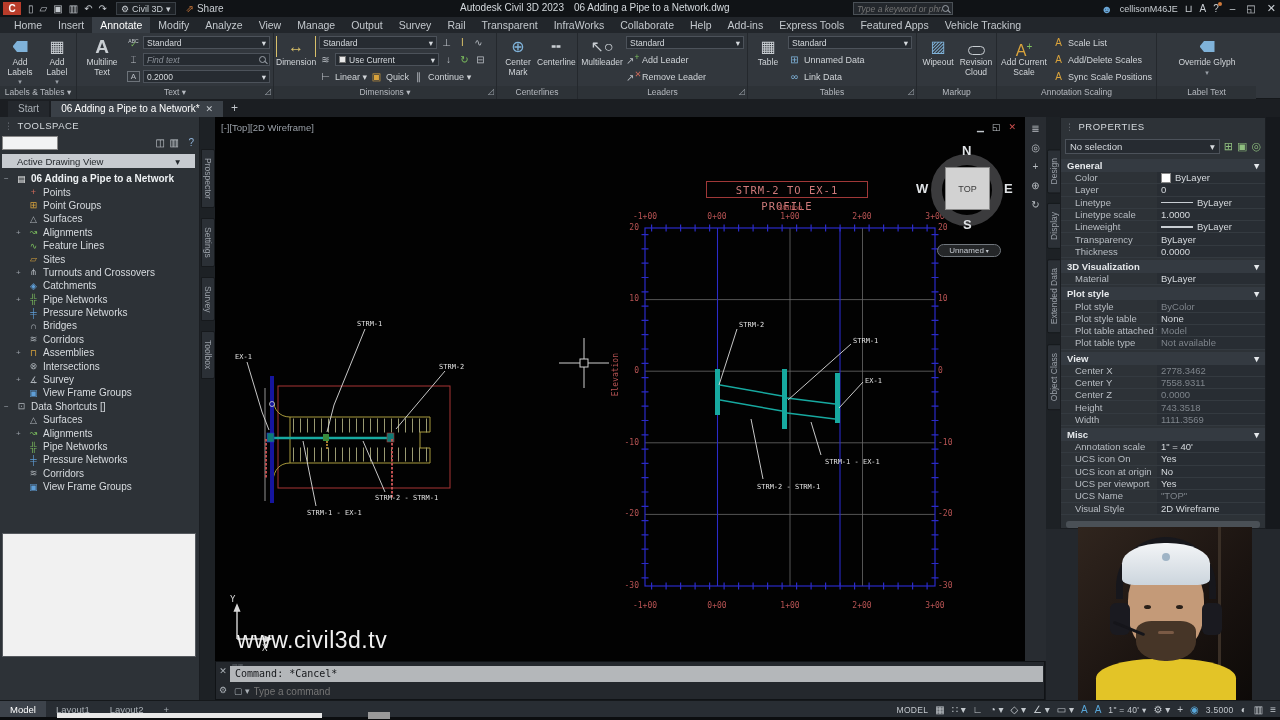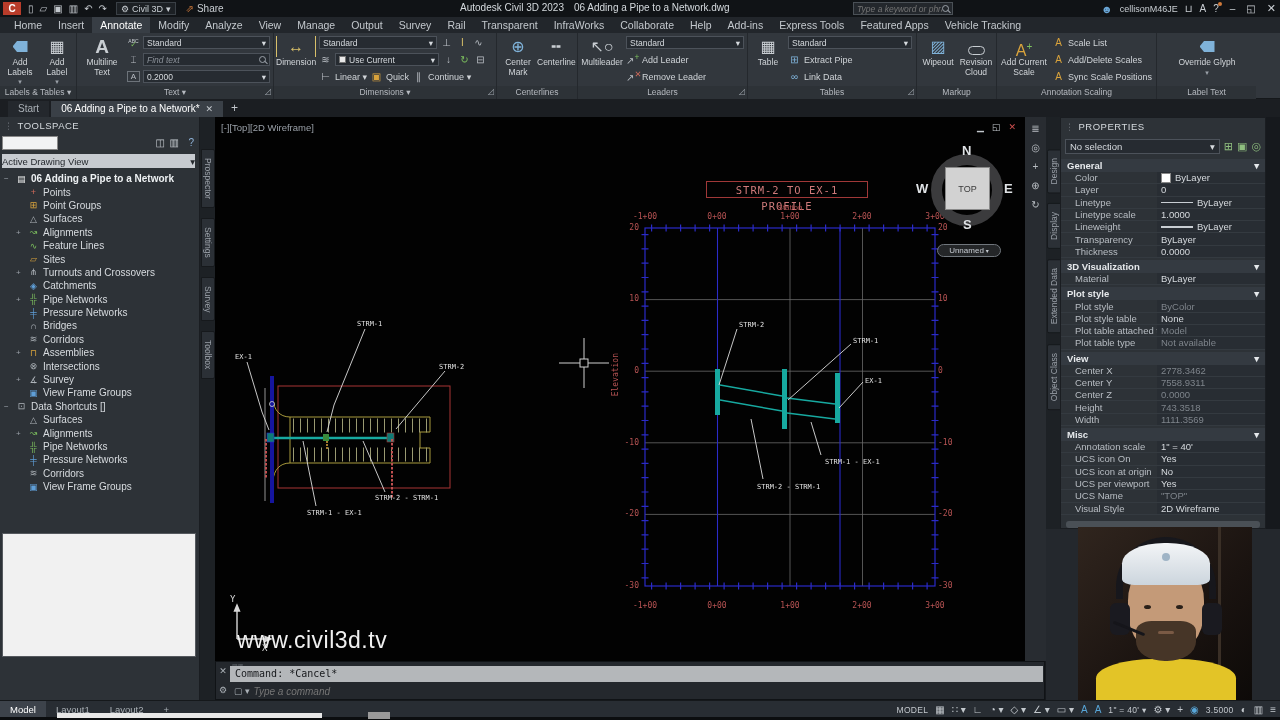--- a/index.html
+++ b/index.html
@@ -48,21 +48,21 @@
   .dtab.active{background:#3a4047;color:#fff}
   .dtab .x{margin-left:6px;font-size:9px;color:#c3c8cd}
   .dplus{height:16px;line-height:15px;padding:0 6px;color:#c3c8cd;font-size:12px}
   
   .ts{position:absolute;left:0;top:117px;width:200px;height:583px;background:#2d3237;border-right:1px solid #1a1d21}
   .ts-h{height:17px;display:flex;align-items:center;font-size:9.5px;color:#d5dade;letter-spacing:.5px;padding-left:4px;gap:4px;background:#2d3237}
   .grip{color:#6d737a;font-size:9px}
   .ts-tools{position:absolute;left:0;top:19px;width:100%;height:16px}
   .ts-filter{position:absolute;left:2px;top:0;width:56px;height:14px;background:#f2f3f4;border:1px solid #888}
   .ts-tools .ic{position:absolute;top:1px;font-size:10px;color:#c3c8cd}
-  .ts-dd{position:absolute;left:2px;top:37px;width:193px;height:14px;background:#c7cbd0;color:#24282d;font-size:9.5px;display:flex;align-items:center;justify-content:space-between;padding:0 0}
+  .ts-dd{position:absolute;left:2px;top:37px;width:193px;height:14px;background:#c7cbd0;color:#24282d;font-size:9.5px;display:flex;align-items:center;justify-content:space-between;padding:0 15px}
   .tree{position:absolute;left:2px;top:55px;width:193px}
   .trow{height:13.4px;display:flex;align-items:center;font-size:10px;color:#d7dbdf;white-space:nowrap;overflow:hidden}
   .trow.lv0{padding-left:2px}.trow.lv1{padding-left:14px}
   .trow.root .tlabel{font-weight:bold;color:#eef1f3}
   .texp{width:11px;font-size:8px;color:#9aa0a8}
   .tico{width:13px;font-size:9px;text-align:center;margin-right:3px}
   .c-white{color:#e8e8e8}.c-gray{color:#aeb4ba}.c-red{color:#d06a5a}.c-green{color:#7cbf5e}.c-blue{color:#5f9fd8}.c-orange{color:#d9a33c}
   .ts-preview{position:absolute;left:2px;top:416px;width:194px;height:124px;background:#f1f1f1;border:1px solid #55595e}
   .vstrip{position:absolute;width:15px;background:#1d2125;display:flex;flex-direction:column;gap:10px;padding-top:32px;align-items:center}
   .vtab{writing-mode:vertical-rl;font-size:8.5px;color:#9aa0a8;background:#2b3036;border:1px solid #16191c;padding:8px 1px;border-radius:0 2px 2px 0}
@@ -124,21 +124,21 @@
   .wc-neck{left:74px;top:122px;width:28px;height:18px;background:#b98d6c;z-index:1}
   .wc-shirt{left:18px;top:132px;width:140px;height:46px;background:#e3c427;border-radius:42% 42% 0 0;z-index:2}
   .wc-mic{left:34px;top:100px;width:34px;height:3px;background:#15151a;transform:rotate(22deg);border-radius:2px;z-index:5}
   
   .cmd{position:absolute;left:215px;top:661px;width:830px;height:39px;background:#24282d;border:1px solid #101316}
   .cmd-rail{position:absolute;left:0;top:0;width:14px;height:100%;display:flex;flex-direction:column;justify-content:space-around;align-items:center;color:#aab0b6;font-size:9px}
   .cmd-hist{position:absolute;left:14px;top:4px;right:1px;height:16px;background:#b4b7ba;color:#17191c;font-family:"DejaVu Sans Mono",monospace;font-size:10px;padding:2px 5px}
   .cmd-grip{position:absolute;left:16px;top:0;font-size:6px;color:#6d737a}
   .cmd-in{position:absolute;left:14px;top:21px;right:1px;height:16px;display:flex;align-items:center;gap:4px;padding-left:4px}
   .cmd-in .cmico{font-size:9px;color:#aab0b6}
-  .cmd-in input{flex:1;background:transparent;border:none;outline:none;font-style:italic;font-size:10px;color:#9aa1a8;font-family:"Liberation Sans",sans-serif}
+  .cmd-in input{flex:1;background:transparent;border:none;outline:none;font-size:10px;color:#9aa1a8;font-family:"Liberation Sans",sans-serif}
   
   .statusbar{position:absolute;left:0;top:700px;width:1280px;height:17px;background:#282d33;border-top:1px solid #15181b;display:flex;align-items:center}
   .sbt{padding:0 10px;font-size:9.5px;color:#aab0b6;height:17px;line-height:17px}
   .sbt.active{background:#3d434b;color:#fff}
   .sb-right{position:absolute;right:4px;top:0;height:17px;display:flex;align-items:center;gap:7px}
   .sbi{font-size:10px;color:#c3c8cd;white-space:nowrap}
   .sb-blue{color:#58a6d8}
   .sb-txt{font-size:8.5px;letter-spacing:.3px}
   .bottomstrip{position:absolute;left:0;top:717px;width:1280px;height:3px;background:#0b0d0f}
   .vbar{position:absolute;left:57px;top:713px;width:265px;height:5px;background:#e8e8e8;z-index:7}
@@ -320,21 +320,21 @@
       <span>Table</span>
     </div>
     <div class="rrow" style="left:40px;top:2px;width:124px">
       <span class="sel">
           <span>Standard</span>
           <span>▾</span>
         </span>
     </div>
     <div class="rrow" style="left:40px;top:19px;width:124px">
       <span class="sic g-blue">⊞</span>
-        <span>Extract Pipe</span>
+        <span>Unnamed Data</span>
     </div>
     <div class="rrow" style="left:40px;top:36px;width:124px">
       <span class="sic g-blue">∞</span>
         <span>Link Data</span>
     </div>
     <div class="rpf"><span>Tables</span><span class="lanch">◿</span></div>
   </div>
 
   <div class="rp" style="left:917px;width:80px">
     <div class="bb" style="left:2px;width:38px">

